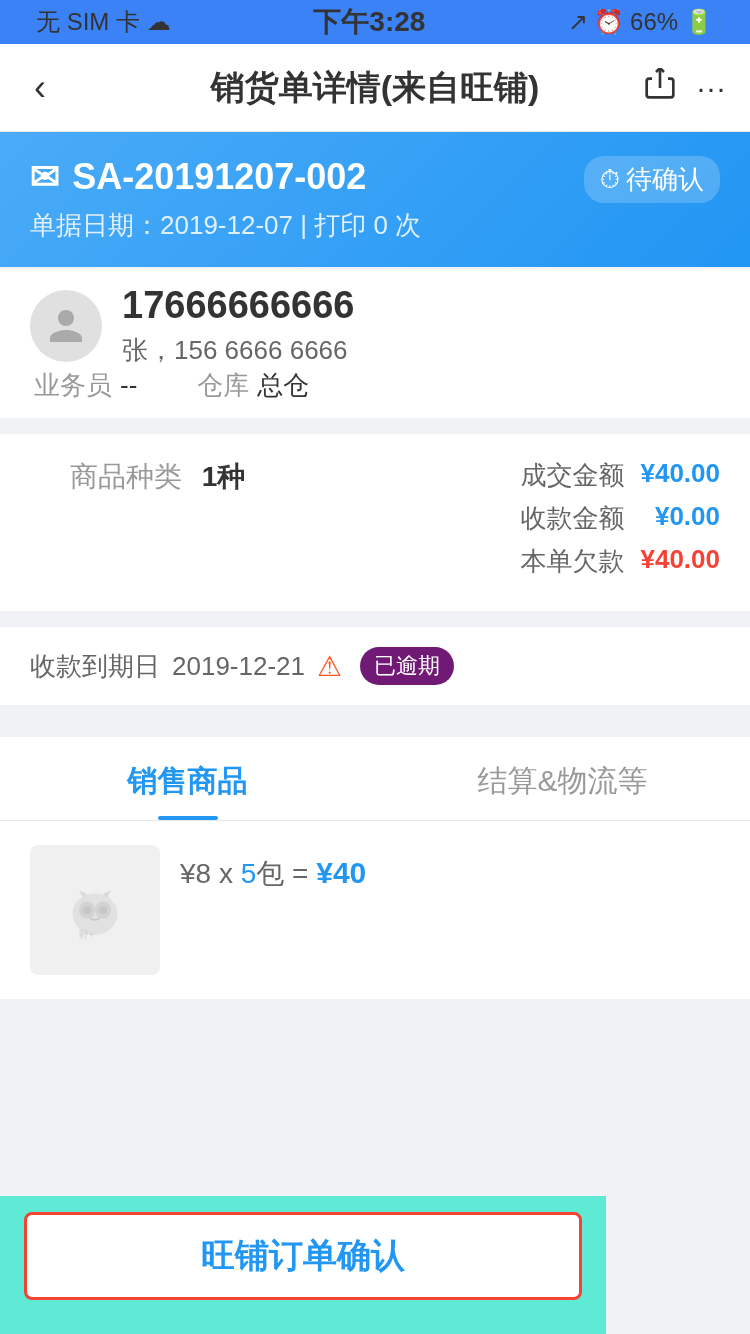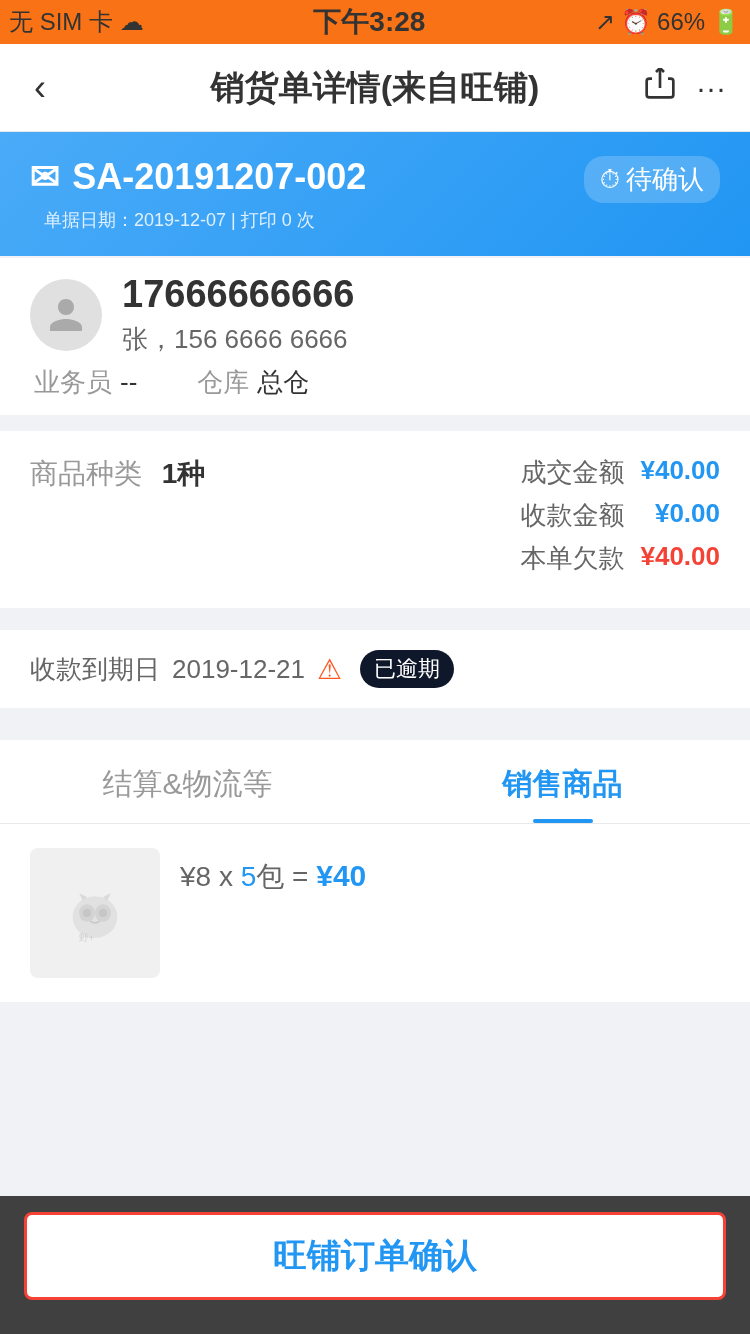--- a/index.html
+++ b/index.html
@@ -8,26 +8,26 @@
       width: 750px;
       min-height: 1334px;
       background: #f0f2f5;
       font-family: -apple-system, "PingFang SC", "Helvetica Neue", sans-serif;
       font-size: 28px;
       color: #333;
     }
 
     
     .status-bar {
-      background: #f97316;
+      background: #3b82f6;
       height: 44px;
       display: flex;
       align-items: center;
       justify-content: space-between;
-      padding: 0 9px;
+      padding: 0 36px;
       font-size: 24px;
       font-weight: 500;
     }
     .status-left { display: flex; align-items: center; gap: 8px; }
     .status-center { font-size: 28px; font-weight: 600; }
     .status-right { display: flex; align-items: center; gap: 6px; font-size: 24px; }
 
     
     .nav-bar {
       background: #fff;
@@ -76,23 +76,22 @@
     .order-id {
       font-size: 36px;
       font-weight: 700;
       color: #fff;
       display: flex;
       align-items: center;
       gap: 12px;
     }
     .order-date {
       color: #e0f0ff;
-      font-size: 18px;
+      font-size: 26px;
       margin-top: 10px;
-      margin-left: 14px;
     }
     .order-status {
       color: #fff;
       font-size: 26px;
       display: flex;
       align-items: center;
       gap: 6px;
       background: rgba(255,255,255,0.2);
       padding: 6px 16px;
       border-radius: 20px;
@@ -127,21 +126,21 @@
       color: #333;
     }
     .customer-name {
       font-size: 26px;
       color: #666;
       margin-top: 6px;
     }
     .customer-meta {
       display: flex;
       gap: 60px;
-      margin-top: 8px;
+      margin-top: 0;
       font-size: 26px;
       color: #666;
       padding-left: 4px;
     }
     .meta-item { display: flex; align-items: center; gap: 8px; }
     .meta-label { color: #999; }
     .meta-value { color: #333; }
 
     
     .divider {
@@ -156,48 +155,48 @@
     }
     .summary-row {
       display: flex;
       justify-content: space-between;
       align-items: flex-start;
     }
     .summary-left {
       font-size: 28px;
       color: #666;
     }
-    .summary-label { color: #999; }
+    .summary-label { color: #999; margin-left: 40px; }
     .summary-right {
       text-align: right;
       font-size: 26px;
     }
     .summary-line {
       display: flex;
       justify-content: space-between;
       margin-bottom: 8px;
     }
     .amount-label { color: #666; }
     .amount-value { color: #2196F3; font-weight: 600; }
     .amount-value-red { color: #f44336; font-weight: 600; }
     .product-count { font-size: 28px; font-weight: 600; color: #333; }
 
     
     .due-date-card {
       background: #fff;
       padding: 20px 30px;
-      margin-top: 6px;
+      margin-top: 0;
       display: flex;
       align-items: center;
       gap: 12px;
       font-size: 26px;
       color: #666;
     }
     .overdue-badge {
-      background: #0f172a;
+      background: #701a75;
       color: #fff;
       font-size: 22px;
       padding: 4px 14px;
       border-radius: 20px;
       margin-left: 6px;
     }
     .overdue-icon {
       color: #ff5722;
       font-size: 28px;
     }
@@ -275,22 +274,22 @@
       background: #f0f2f5;
       flex: 1;
       min-height: 200px;
     }
 
     
     .confirm-btn-container {
       position: fixed;
       bottom: 0;
       left: 0;
-      width: 750px;
-      background: #404040;
+      width: 606px;
+      background: #5eead4;
       padding: 16px 24px 34px;
     }
     .confirm-btn {
       width: 100%;
       height: 88px;
       border: 3px solid #f44336;
       border-radius: 8px;
       background: #fff;
       color: #2196F3;
       font-size: 34px;
@@ -400,25 +399,25 @@
 <div class="due-date-card">
   <span>收款到期日</span>
   <span>2019-12-21</span>
   <span class="overdue-icon">⚠</span>
   <span class="overdue-badge">已逾期</span>
 </div>
 
 <div class="divider"></div>
 
 <div class="tabs-container">
+  <div class="tab active">
+    <span>销售商品</span>
+  </div>
   <div class="tab">
     <span>结算&amp;物流等</span>
-  </div>
-  <div class="tab active">
-    <span>销售商品</span>
   </div>
 </div>
 
 <div class="product-section">
   <div class="product-item">
     <div class="product-thumb">
       <svg viewBox="0 0 100 100" fill="none" xmlns="http://www.w3.org/2000/svg">
 
         <ellipse cx="50" cy="55" rx="28" ry="26" fill="#ccc"></ellipse>
         <ellipse cx="40" cy="50" rx="10" ry="11" fill="#aaa"></ellipse>

